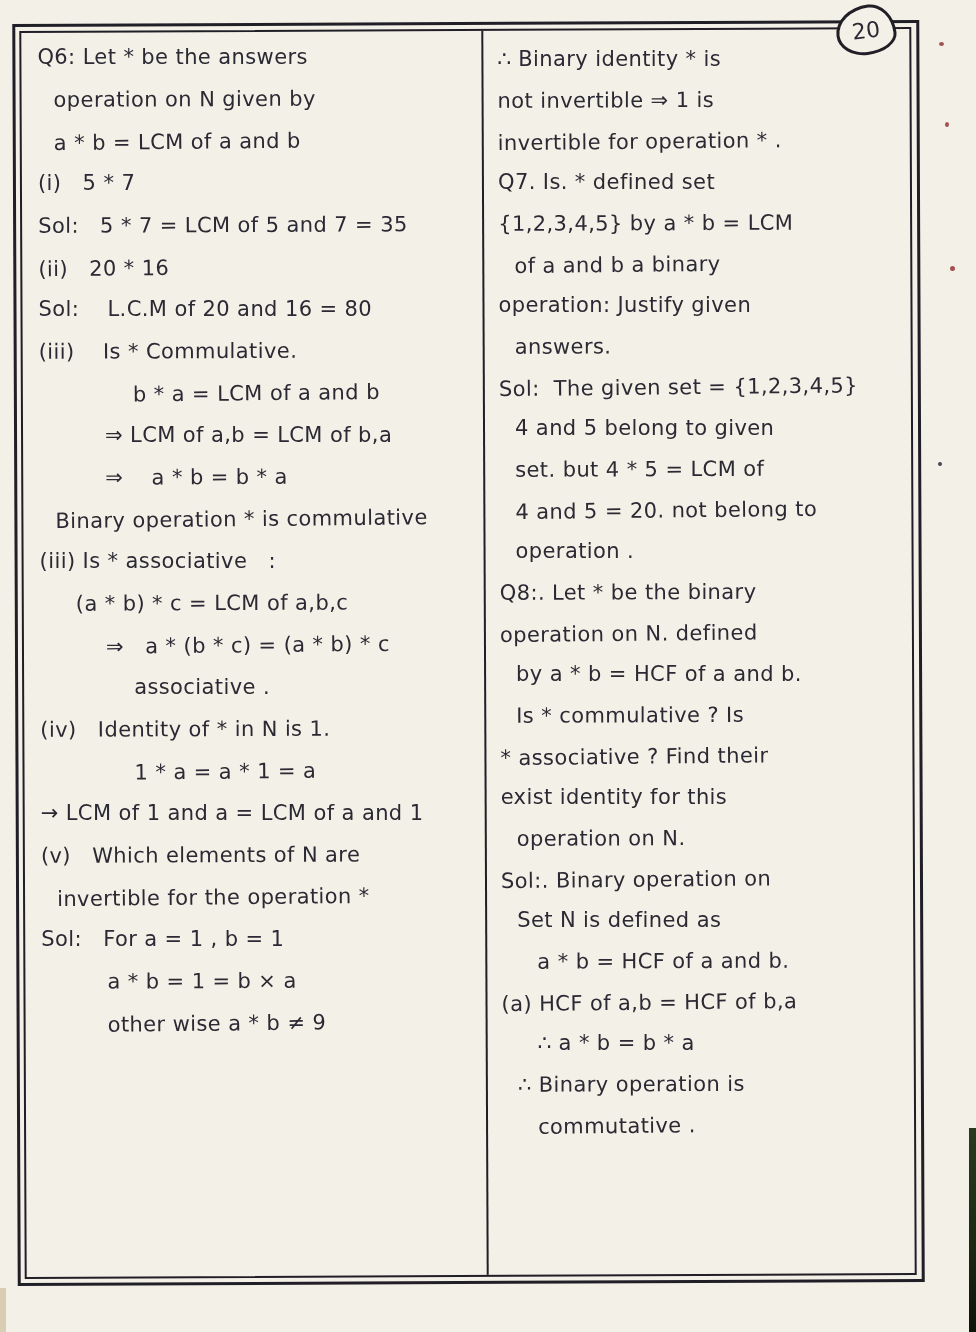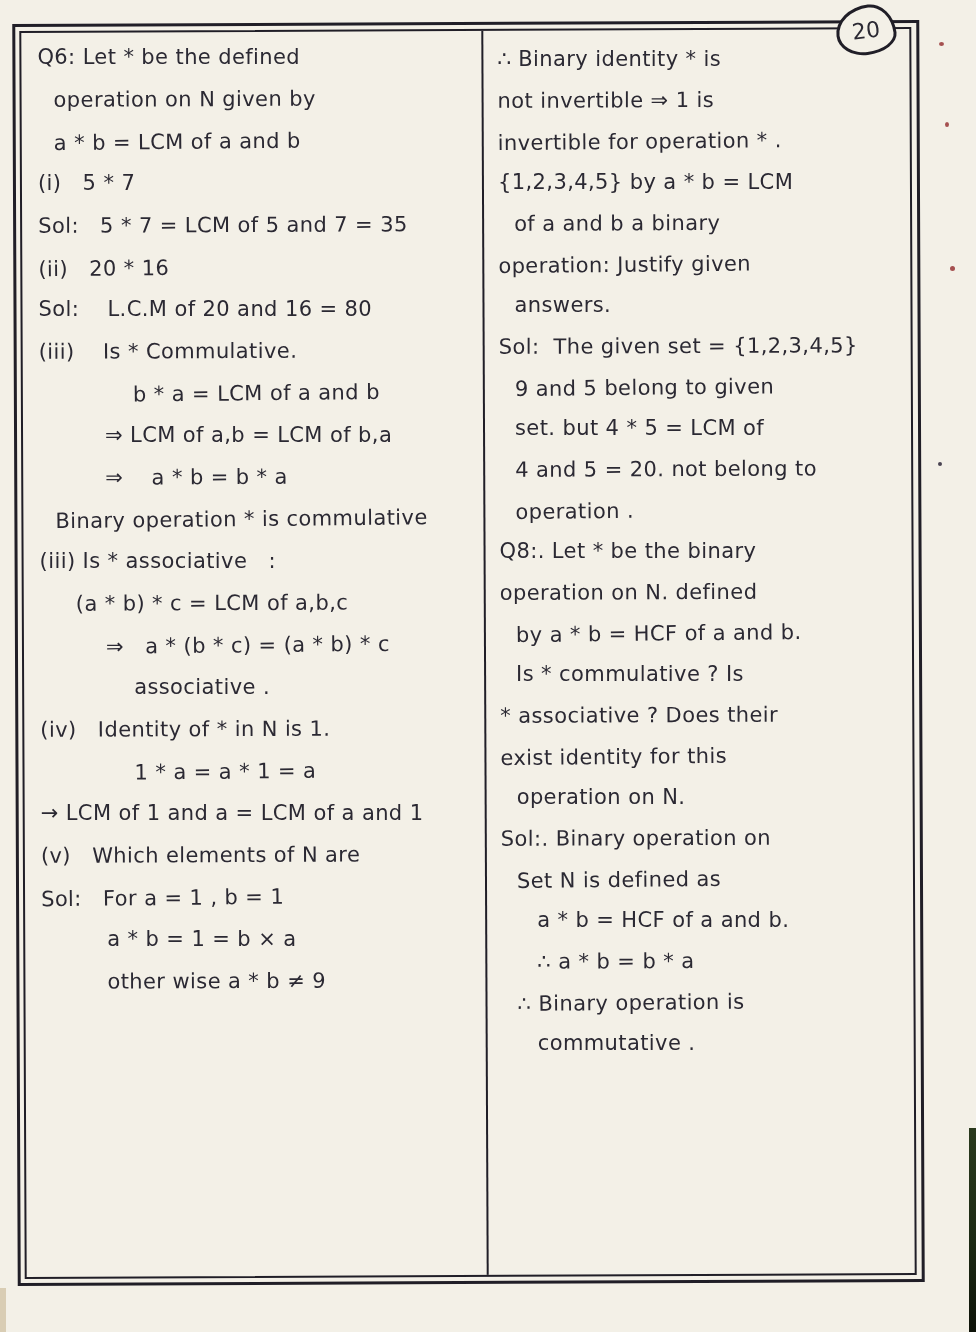--- a/index.html
+++ b/index.html
@@ -66,68 +66,71 @@
 <body>
 
 <div class="page-badge">
   <span>20</span>
 </div>
 
 <div class="frame-outer">
   <div class="frame-inner">
     <div class="columns">
       <div class="col col-left">
-          <div class="line">Q6:  Let  *  be the defined</div>
+          <div class="line">Q6:  Let  *  be the answers</div>
           <div class="line i1">operation  on N  given  by</div>
           <div class="line i1">a * b = LCM of  a  and  b</div>
           <div class="line">(i)&nbsp;&nbsp; 5 * 7</div>
           <div class="line">Sol:&nbsp;&nbsp; 5 * 7 = LCM of 5 and 7 = 35</div>
           <div class="line">(ii)&nbsp;&nbsp; 20 * 16</div>
           <div class="line">Sol:&nbsp;&nbsp;&nbsp; L.C.M of 20 and 16 = 80</div>
           <div class="line gap">(iii)&nbsp;&nbsp;&nbsp; Is  *  Commulative.</div>
           <div class="line i4">b * a   =  LCM of  a and b</div>
           <div class="line i3 gap">⇒ LCM of a,b = LCM of b,a</div>
           <div class="line i3">⇒&nbsp;&nbsp;&nbsp; a * b =  b * a</div>
           <div class="line i1">Binary operation * is commulative</div>
           <div class="line gap">(iii) Is  *  associative&nbsp;&nbsp; :</div>
           <div class="line i2">(a * b) * c   =  LCM of  a,b,c</div>
           <div class="line i3">⇒&nbsp;&nbsp; a * (b * c)  =  (a * b) * c</div>
           <div class="line i4">associative .</div>
           <div class="line">(iv)&nbsp;&nbsp; Identity of * in N is 1.</div>
           <div class="line i4">1 * a = a * 1 = a</div>
           <div class="line">→ LCM of 1 and a = LCM of a and 1</div>
           <div class="line gap">(v)&nbsp;&nbsp; Which  elements  of  N  are</div>
+          <div class="line i1">invertible  for  the  operation *</div>
           <div class="line">Sol:&nbsp;&nbsp; For  a = 1  ,  b = 1</div>
           <div class="line i3">a * b = 1 = b × a</div>
           <div class="line i3">other  wise   a * b ≠ 9</div>
         </div>
       <div class="divider"></div>
       <div class="col col-right">
           <div class="line">∴ Binary identity * is</div>
           <div class="line">not  invertible  ⇒  1  is</div>
           <div class="line">invertible  for  operation * .</div>
+          <div class="line gap">Q7. Is. *  defined  set</div>
           <div class="line">{1,2,3,4,5}  by   a * b = LCM</div>
           <div class="line i1">of  a  and  b  a  binary</div>
           <div class="line">operation:  Justify  given</div>
           <div class="line i1">answers.</div>
           <div class="line gap">Sol:&nbsp; The  given  set = {1,2,3,4,5}</div>
-          <div class="line i1">9  and  5  belong  to  given</div>
+          <div class="line i1">4  and  5  belong  to  given</div>
           <div class="line i1">set.  but   4 * 5  =  LCM  of</div>
           <div class="line i1">4 and 5 = 20. not  belong  to</div>
           <div class="line i1">operation .</div>
           <div class="line gap">Q8:. Let  *  be  the  binary</div>
           <div class="line">operation  on  N. defined</div>
           <div class="line i1">by  a * b = HCF of  a and b.</div>
           <div class="line i1">Is  *  commulative ?  Is</div>
-          <div class="line">*  associative ?   Does their</div>
+          <div class="line">*  associative ?   Find their</div>
           <div class="line">exist  identity  for  this</div>
           <div class="line i1">operation  on  N.</div>
           <div class="line gap">Sol:.  Binary  operation  on</div>
           <div class="line i1">Set  N   is  defined   as</div>
           <div class="line i2">a * b =  HCF  of   a  and  b.</div>
+          <div class="line gap">(a)  HCF of  a,b = HCF of  b,a</div>
           <div class="line i2">∴ a * b =   b * a</div>
           <div class="line i1">∴  Binary  operation  is</div>
           <div class="line i2">commutative .</div>
         </div>
     </div>
   </div>
 </div>
 
 <div class="speck speck-1"></div>
 <div class="speck speck-2"></div>

